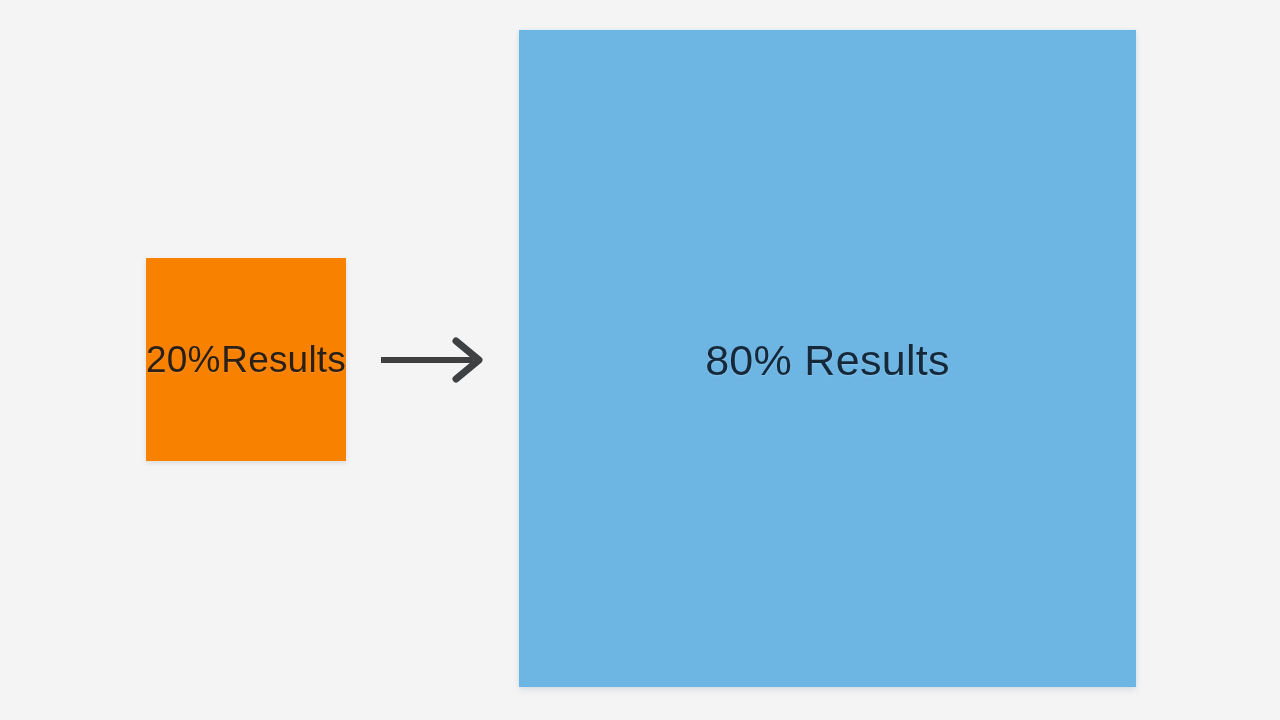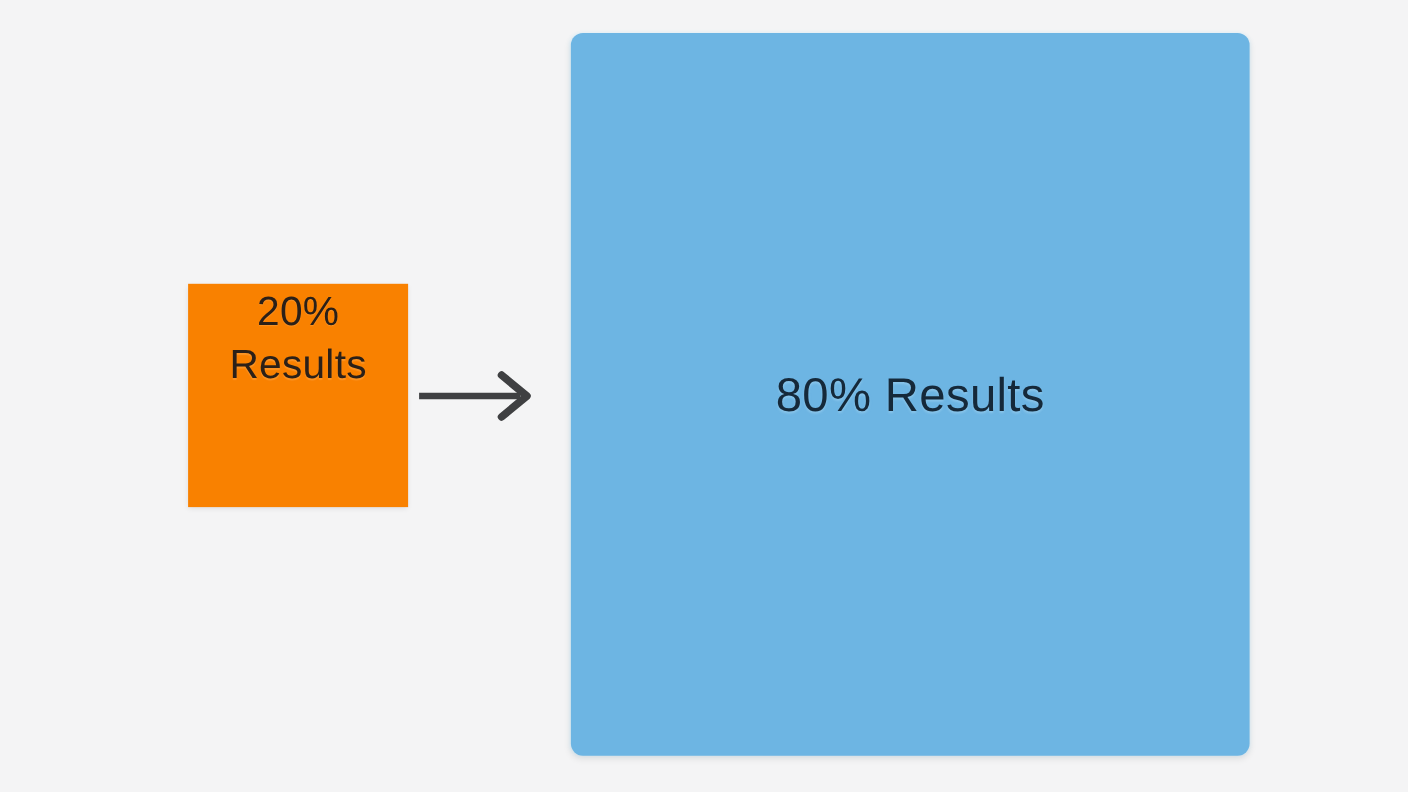--- a/index.html
+++ b/index.html
@@ -24,25 +24,23 @@
   .effort-box {
     position: absolute;
     left: 146px;
     top: 258px;
     width: 200px;
     height: 203px;
     background: #f98100;
     box-shadow: 0 2px 5px rgba(0,0,0,0.10),
                 0 0 2px rgba(255,255,255,0.55);
     display: flex;
-    flex-direction: column;
     align-items: center;
-    justify-content: flex-start;
+    justify-content: space-between;
     box-sizing: border-box;
-    margin-left: 25px;
   }
   .effort-line {
     color: #2b2018;
     font-size: 37px;
     line-height: 49px;
     letter-spacing: 0.2px;
     text-align: center;
     white-space: nowrap;
     text-shadow: 0 1px 1px rgba(255,170,80,0.45);
   }
@@ -66,21 +64,20 @@
     top: 30px;
     width: 617px;
     height: 657px;
     background: #6db5e3;
     box-shadow: 0 3px 7px rgba(0,0,0,0.09),
                 0 0 3px rgba(210,240,255,0.8);
     display: flex;
     align-items: center;
     justify-content: center;
     box-sizing: border-box;
-    border-radius: 11px;
   }
   .results-label {
     color: #15293a;
     font-size: 43px;
     line-height: 52px;
     letter-spacing: 0.3px;
     white-space: nowrap;
     text-align: center;
     text-shadow: 0 1px 2px rgba(160,210,240,0.55);
     position: relative;

